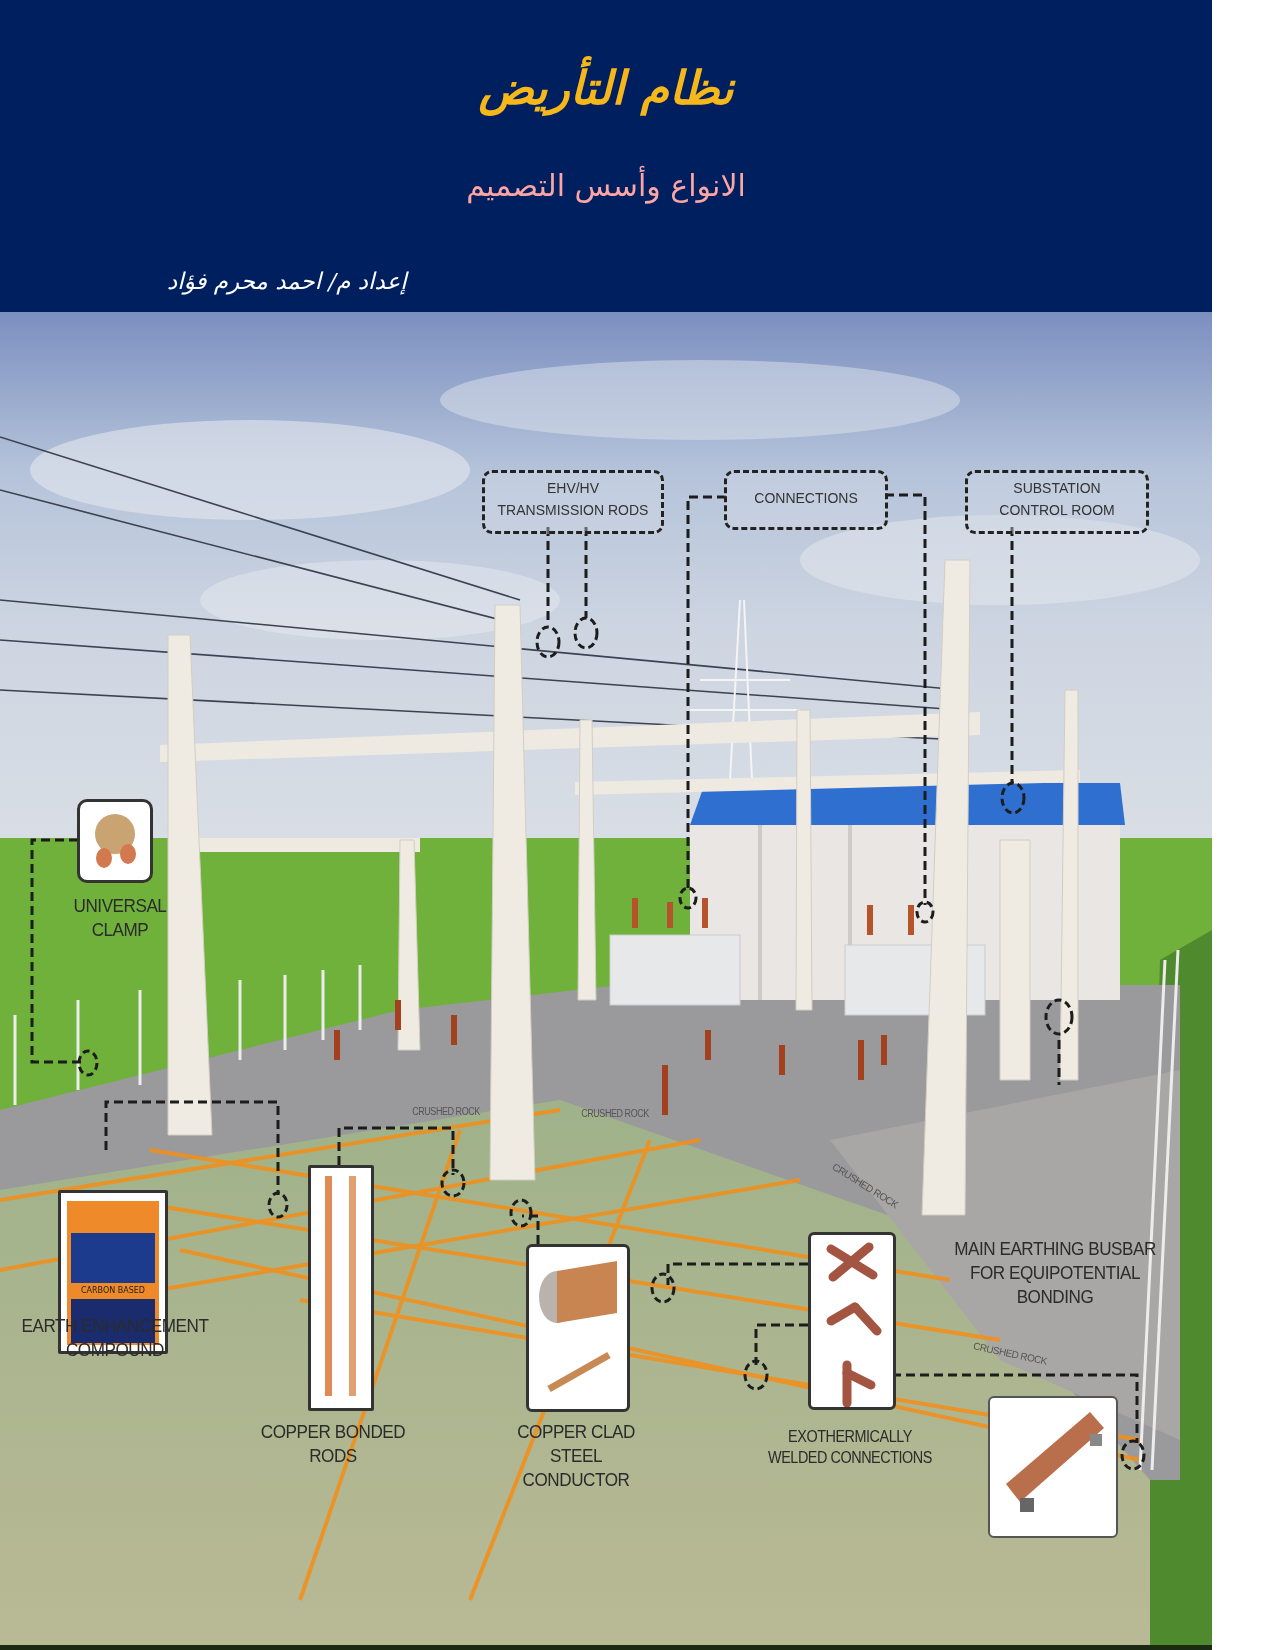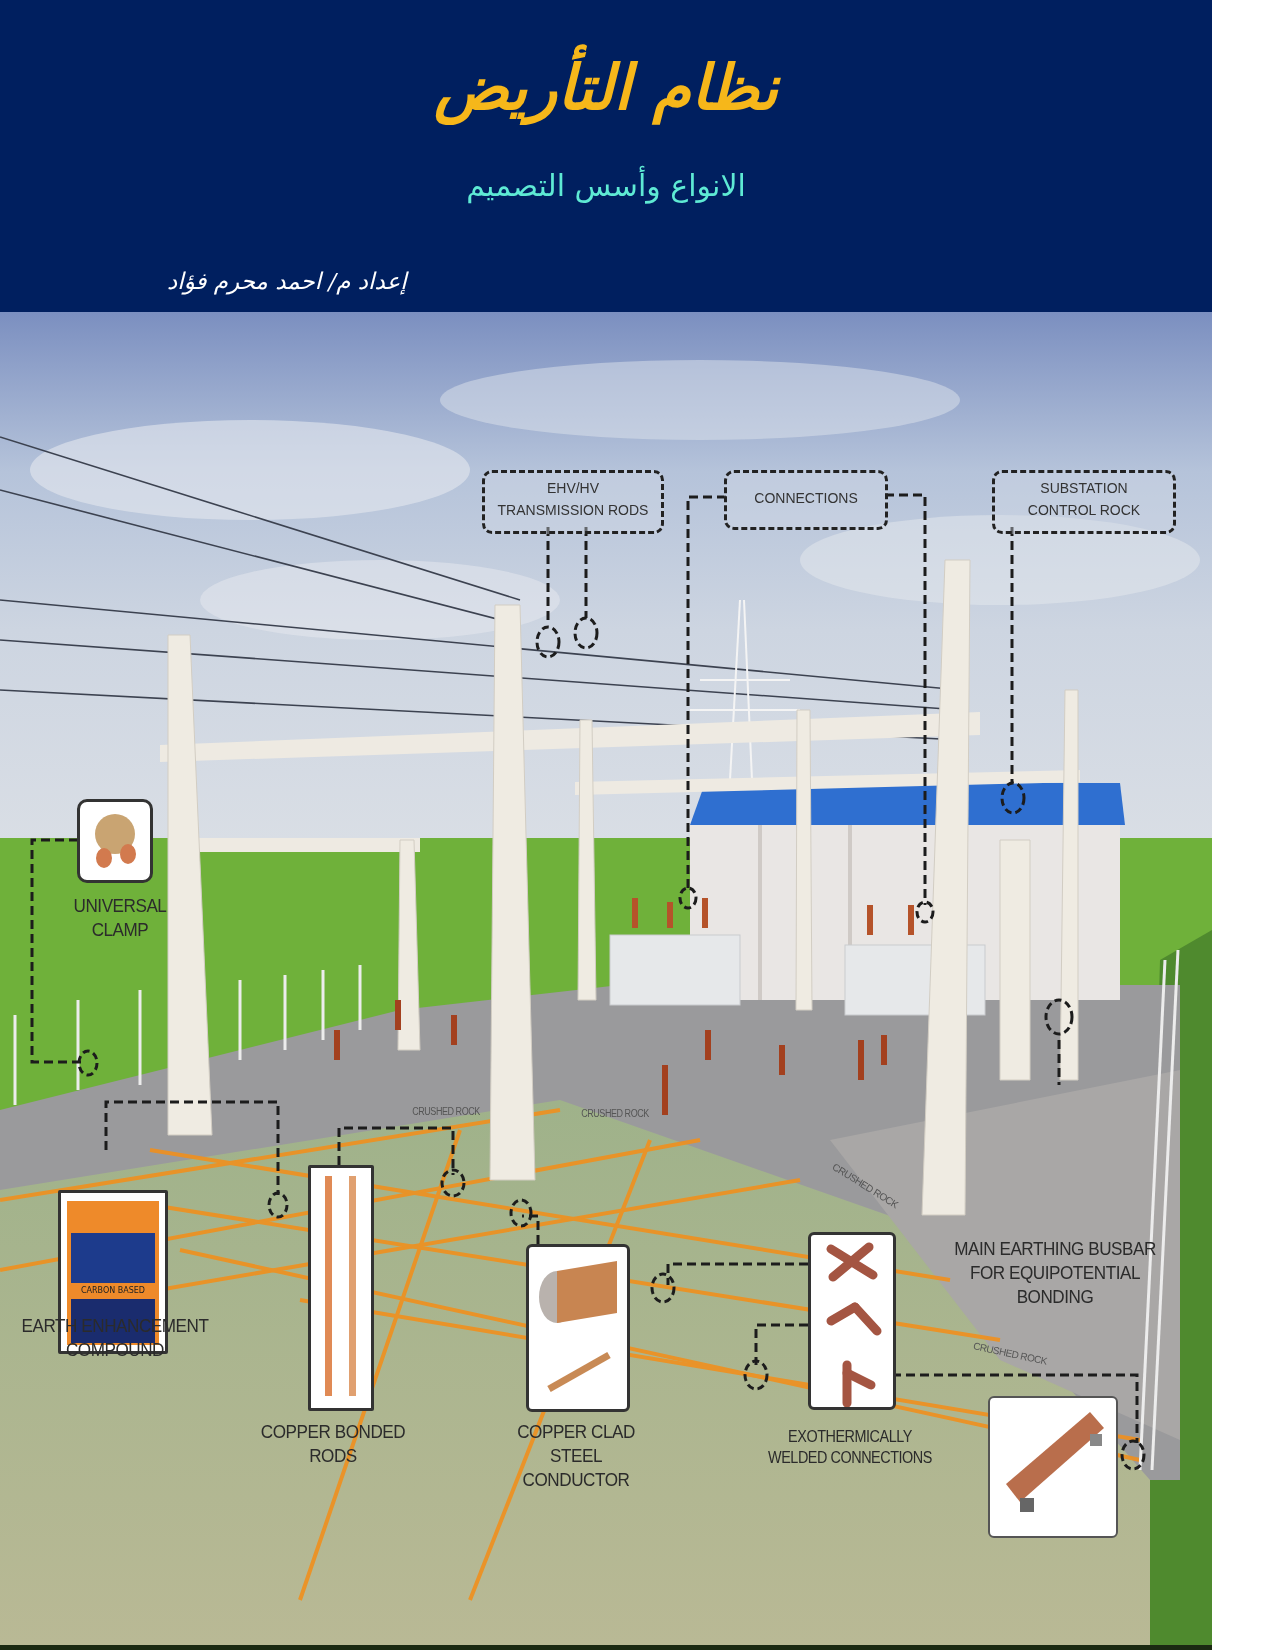--- a/index.html
+++ b/index.html
@@ -1,20 +1,20 @@
 <!DOCTYPE html>
 <html><head>
 <meta charset="utf-8">
 <style>
   html,body{margin:0;padding:0;background:#ffffff;}
   body{width:1275px;height:1650px;position:relative;overflow:hidden;font-family:"DejaVu Sans",sans-serif;}
   .page{position:absolute;left:0;top:0;width:1212px;height:1645px;overflow:hidden;background:#fff;}
   .header{position:absolute;left:0;top:0;width:1212px;height:312px;background:#001f5f;}
-  .title{position:absolute;left:0;width:1212px;top:48px;text-align:center;color:#f6b71a;font-family:"DejaVu Serif",serif;font-weight:bold;font-style:italic;font-size:62px;direction:rtl;line-height:80px;}
-  .subtitle{position:absolute;left:0;width:1212px;top:168px;text-align:center;color:#5eead4;font-family:"DejaVu Sans",sans-serif;font-size:30px;direction:rtl;}
+  .title{position:absolute;left:0;width:1212px;top:48px;text-align:center;color:#f6b71a;font-family:"DejaVu Serif",serif;font-weight:bold;font-style:italic;font-size:46px;direction:rtl;line-height:80px;}
+  .subtitle{position:absolute;left:0;width:1212px;top:168px;text-align:center;color:#fca5a5;font-family:"DejaVu Sans",sans-serif;font-size:30px;direction:rtl;}
   .author{position:absolute;left:150px;top:268px;color:#ffffff;font-family:"DejaVu Serif",serif;font-style:italic;font-size:23px;direction:rtl;margin-left:17px;}
   .scene{position:absolute;left:0;top:312px;width:1212px;height:1333px;overflow:hidden;
     background:linear-gradient(180deg,#7c8fbf 0%,#9fb0cf 14%,#b9c6da 26%,#cdd6e2 36%,#d8dee6 40%,#d8dee6 100%);}
   .label{position:absolute;font-family:"Liberation Sans",sans-serif;font-size:19px;color:#2b2b2b;text-align:center;line-height:24px;letter-spacing:-0.5px;transform:scaleX(0.9);}
   .tag{position:absolute;border:3px dashed #222;border-radius:10px;font-family:"Liberation Sans",sans-serif;font-size:14px;color:#333;text-align:center;line-height:22px;background:rgba(210,218,230,0.4);}
   .product{position:absolute;background:#fff;border:3px solid #333;border-radius:6px;}
   .bottom-strip{position:absolute;left:0;top:1645px;width:1212px;height:5px;background:#1b2a12;}
 </style>
 </head>
 <body>
@@ -174,23 +174,23 @@
       </g>
     </svg>
 
     <div class="tag" style="left:482px;top:158px;width:176px;height:54px;padding-top:4px;">
       <div>EHV/HV</div>
       <div>TRANSMISSION RODS</div>
     </div>
     <div class="tag" style="left:724px;top:158px;width:158px;height:54px;line-height:50px;">
       <span>CONNECTIONS</span>
     </div>
-    <div class="tag" style="left:992px;top:158px;width:178px;height:54px;padding-top:4px;">
+    <div class="tag" style="left:965px;top:158px;width:178px;height:54px;padding-top:4px;">
       <div>SUBSTATION</div>
-      <div>CONTROL ROCK</div>
+      <div>CONTROL ROOM</div>
     </div>
 
     <div class="product" style="left:77px;top:487px;width:70px;height:78px;border-radius:10px;">
       <svg width="70" height="78">
           <ellipse cx="35" cy="32" rx="20" ry="20" fill="#c9a472"></ellipse>
           <ellipse cx="24" cy="56" rx="8" ry="10" fill="#d27a4e"></ellipse>
           <ellipse cx="48" cy="52" rx="8" ry="10" fill="#d27a4e"></ellipse>
         </svg>
     </div>
     <div class="label" style="left:55px;top:582px;width:130px;">

